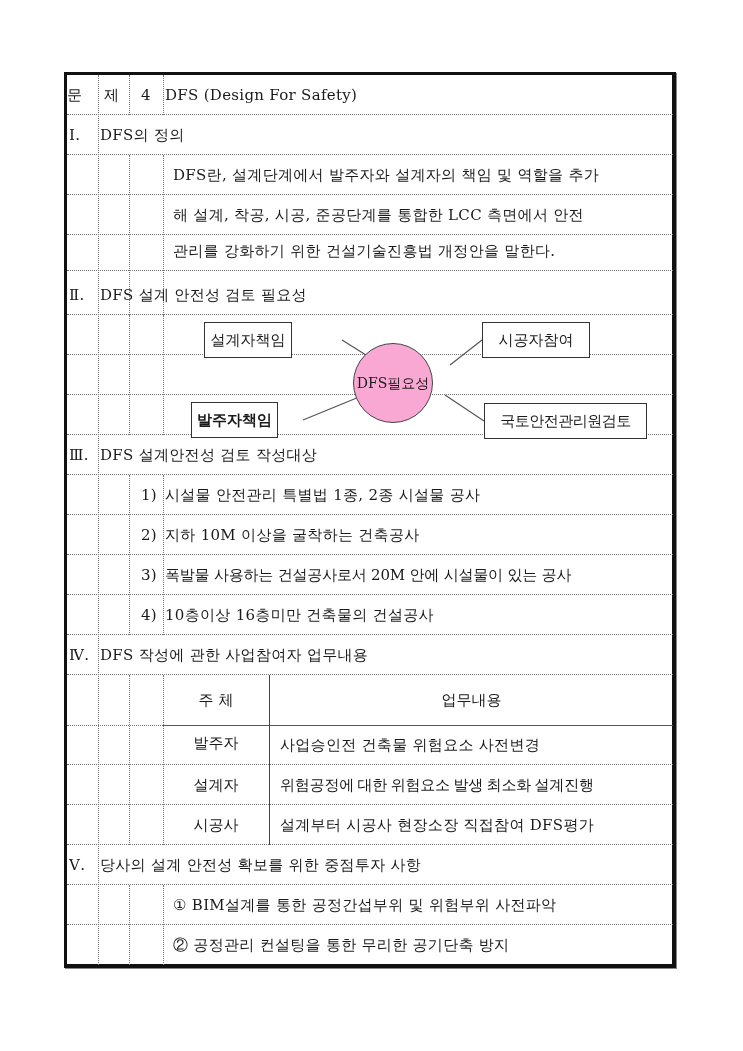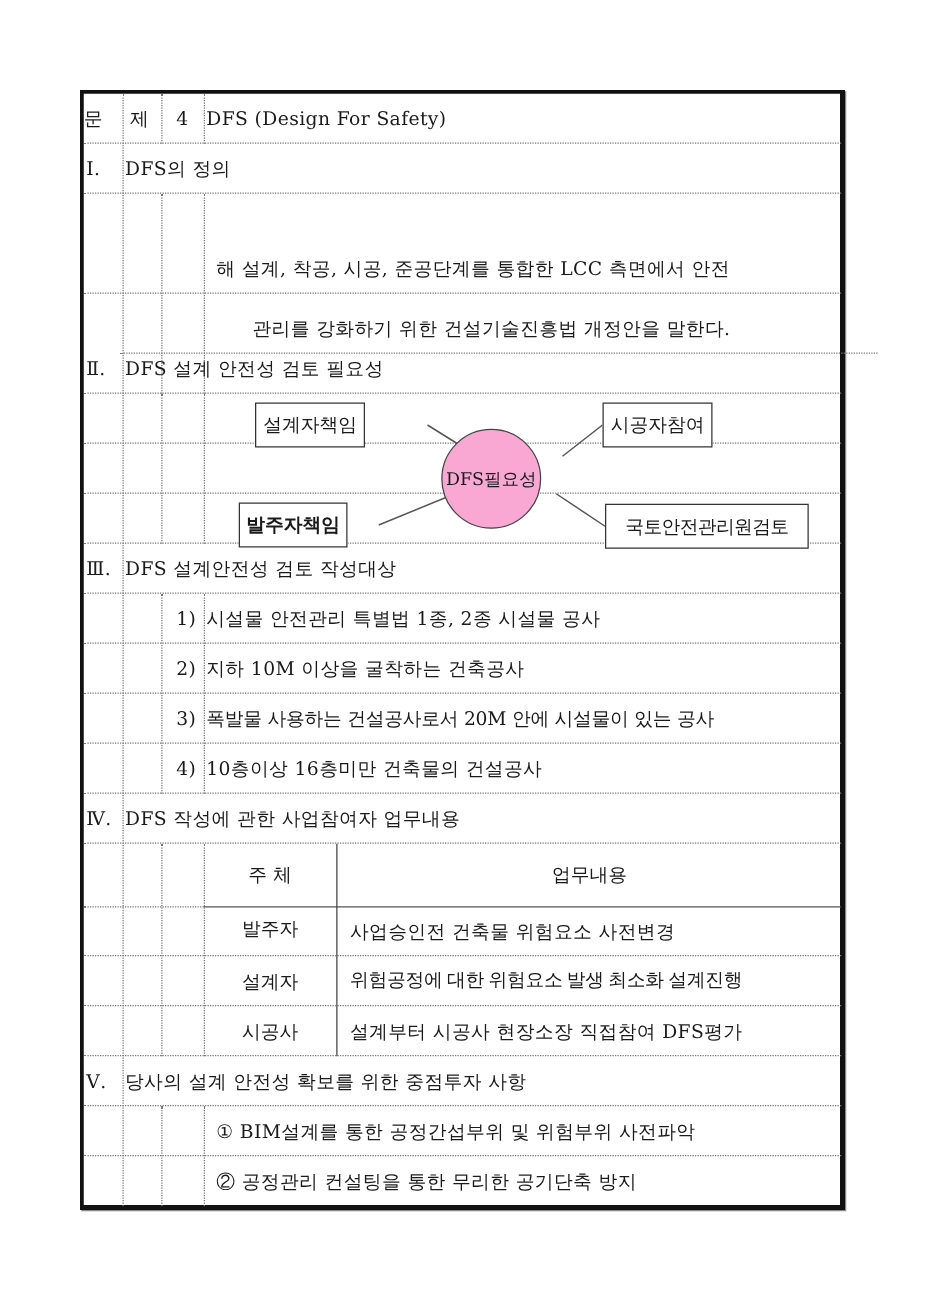--- a/index.html
+++ b/index.html
@@ -45,24 +45,27 @@
     <span class="txt" style="left:0px;">문</span>
     <span class="txt" style="left:37px;">제</span>
     <span class="txt" style="left:74px;">4</span>
     <span class="txt" style="left:98px;">DFS (Design For Safety)</span>
   </div>
 
   <div class="row" style="top:40px;">
     <span class="txt" style="left:2px;">Ⅰ.</span>
     <span class="txt" style="left:33px;">DFS의 정의</span>
   </div>
+  <div class="row" style="top:80px;">
+    <span class="txt" style="left:106px;">DFS란, 설계단계에서 발주자와 설계자의 책임 및 역할을 추가</span>
+  </div>
   <div class="row" style="top:120px;">
     <span class="txt" style="left:106px;">해 설계, 착공, 시공, 준공단계를 통합한 LCC 측면에서 안전</span>
   </div>
-  <div class="row" style="top:168px;margin-left:29px;">
+  <div class="row" style="top:156px;">
     <span class="txt" style="left:106px;">관리를 강화하기 위한 건설기술진흥법 개정안을 말한다.</span>
   </div>
 
   <div class="row" style="top:200px;">
     <span class="txt" style="left:2px;">Ⅱ.</span>
     <span class="txt" style="left:33px;">DFS 설계 안전성 검토 필요성</span>
   </div>
   <div class="row" style="top:240px;"></div>
   <div class="row" style="top:280px;"></div>
   <div class="row" style="top:320px;"></div>
@@ -72,21 +75,21 @@
     <line x1="415" y1="265" x2="383" y2="290" stroke="#555" stroke-width="1.2"></line>
     <line x1="236" y1="345" x2="297" y2="320" stroke="#555" stroke-width="1.2"></line>
     <line x1="417" y1="346" x2="378" y2="320" stroke="#555" stroke-width="1.2"></line>
   </svg>
   <div class="circle" style="left:286px; top:268px; width:80px; height:80px; line-height:78px;">
     <span style="font-size:14px;">DFS필요성</span>
   </div>
   <div class="box" style="left:137px; top:247px; width:88px;">
     <span>설계자책임</span>
   </div>
-  <div class="box" style="left:415px; top:247px; width:88px;">
+  <div class="box" style="left:415px; top:247px; width:108px;">
     <span>시공자참여</span>
   </div>
   <div class="box" style="left:124px; top:327px; width:87px;font-weight:bold;">
     <span>발주자책임</span>
   </div>
   <div class="box" style="left:417px; top:328px; width:163px; letter-spacing:-0.5px;">
     <span>국토안전관리원검토</span>
   </div>
 
   <div class="row" style="top:360px;">

